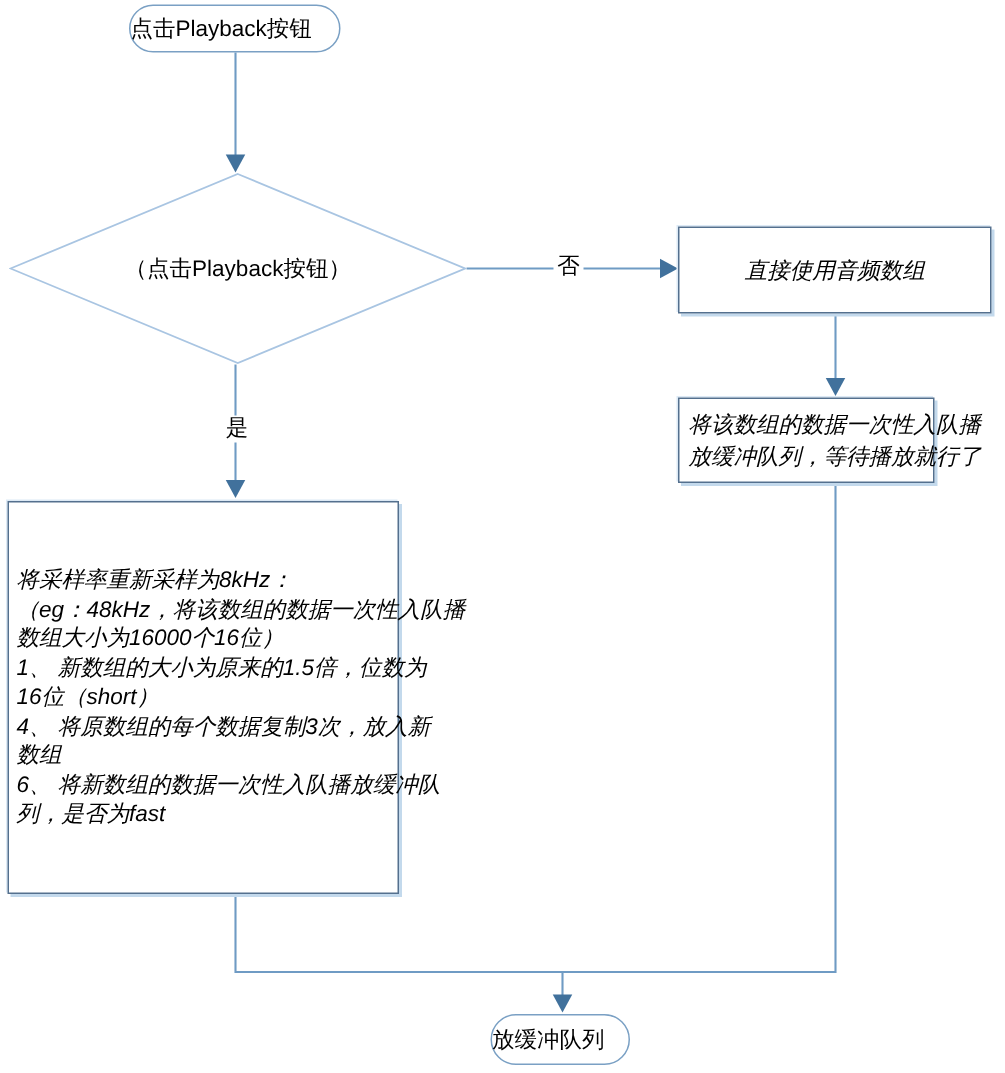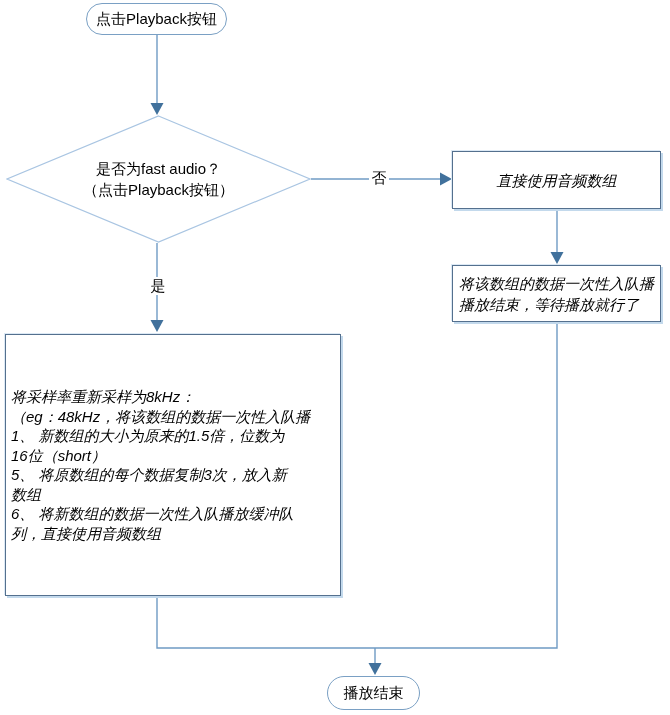--- a/index.html
+++ b/index.html
@@ -9,21 +9,21 @@
     background:#ffffff;
     font-family:"Liberation Sans","DejaVu Sans",sans-serif;
     color:#000000;
     overflow:hidden;
   }
   .edges{position:absolute;left:0;top:0;width:670px;height:715px;z-index:1;}
   .node{position:absolute;z-index:2;box-sizing:border-box;background:#ffffff;}
   .terminator{
     border:1.5px solid #7aa0c4;
     border-radius:17px;
-    display:flex;align-items:center;justify-content:center;
+    display:flex;align-items:center;
     font-size:15px;
   }
   .start{left:86px;top:3px;width:141px;height:32px;}
   .end{left:327px;top:676px;width:93px;height:34px;}
   .diamond-wrap{position:absolute;left:6px;top:115px;width:305px;height:128px;z-index:2;}
   .diamond-wrap svg{position:absolute;left:0;top:0;}
   .diamond-text{
     position:absolute;left:0;top:0;right:0;bottom:0;
     display:flex;flex-direction:column;align-items:center;justify-content:center;
     font-size:15px;line-height:21px;text-align:center;z-index:3;
@@ -33,26 +33,26 @@
     box-shadow:2px 2px 0 #c3d9ec, -1px -1px 0 #dce9f5;
     font-size:15px;
     font-style:italic;
   }
   .proc-direct{
     left:452px;top:151px;width:209px;height:58px;
     display:flex;flex-direction:column;align-items:center;justify-content:center;
     line-height:21px;text-align:center;
   }
   .proc-enqueue{
-    left:452px;top:265px;width:209px;height:57px;
+    left:452px;top:265px;width:171px;height:57px;
     display:flex;flex-direction:column;justify-content:center;
     line-height:21px;padding-left:6px;
   }
   .proc-resample{
-    left:5px;top:334px;width:336px;height:262px;
+    left:5px;top:334px;width:261px;height:262px;
     display:flex;flex-direction:column;justify-content:center;
     line-height:19.5px;padding-left:5px;
   }
   .tline{white-space:nowrap;}
   .edge-label{
     position:absolute;z-index:3;background:#ffffff;
     font-size:15px;line-height:18px;width:20px;text-align:center;
   }
   .label-no{left:369px;top:169px;}
   .label-yes{left:148px;top:277px;}
@@ -81,45 +81,45 @@
 
   <div class="node terminator start">
     <span>点击Playback按钮</span>
   </div>
 
   <div class="diamond-wrap">
     <svg width="305" height="128" viewBox="0 0 305 128" xmlns="http://www.w3.org/2000/svg">
       <polygon points="152.5,1 304,64 152.5,127 1,64" fill="#ffffff" stroke="#a9c5e2" stroke-width="1.2"></polygon>
     </svg>
     <div class="diamond-text">
-      <div class="tline">是否为fast audio？</div>
       <div class="tline">（点击Playback按钮）</div>
     </div>
   </div>
 
   <div class="edge-label label-no">否</div>
   <div class="edge-label label-yes">是</div>
 
   <div class="node proc proc-direct">
     <div class="tline">直接使用音频数组</div>
   </div>
 
   <div class="node proc proc-enqueue">
     <div class="tline">将该数组的数据一次性入队播</div>
-    <div class="tline">播放结束，等待播放就行了</div>
+    <div class="tline">放缓冲队列，等待播放就行了</div>
   </div>
 
   <div class="node proc proc-resample">
     <div class="tline">将采样率重新采样为8kHz：</div>
     <div class="tline">（eg：48kHz，将该数组的数据一次性入队播</div>
+    <div class="tline">数组大小为16000个16位）</div>
     <div class="tline">1、 新数组的大小为原来的1.5倍，位数为</div>
     <div class="tline">16位（short）</div>
-    <div class="tline">5、 将原数组的每个数据复制3次，放入新</div>
+    <div class="tline">4、 将原数组的每个数据复制3次，放入新</div>
     <div class="tline">数组</div>
     <div class="tline">6、 将新数组的数据一次性入队播放缓冲队</div>
-    <div class="tline">列，直接使用音频数组</div>
+    <div class="tline">列，是否为fast</div>
   </div>
 
   <div class="node terminator end">
-    <span>播放结束</span>
+    <span>放缓冲队列</span>
   </div>
 
 </div>
 
 </body></html>

